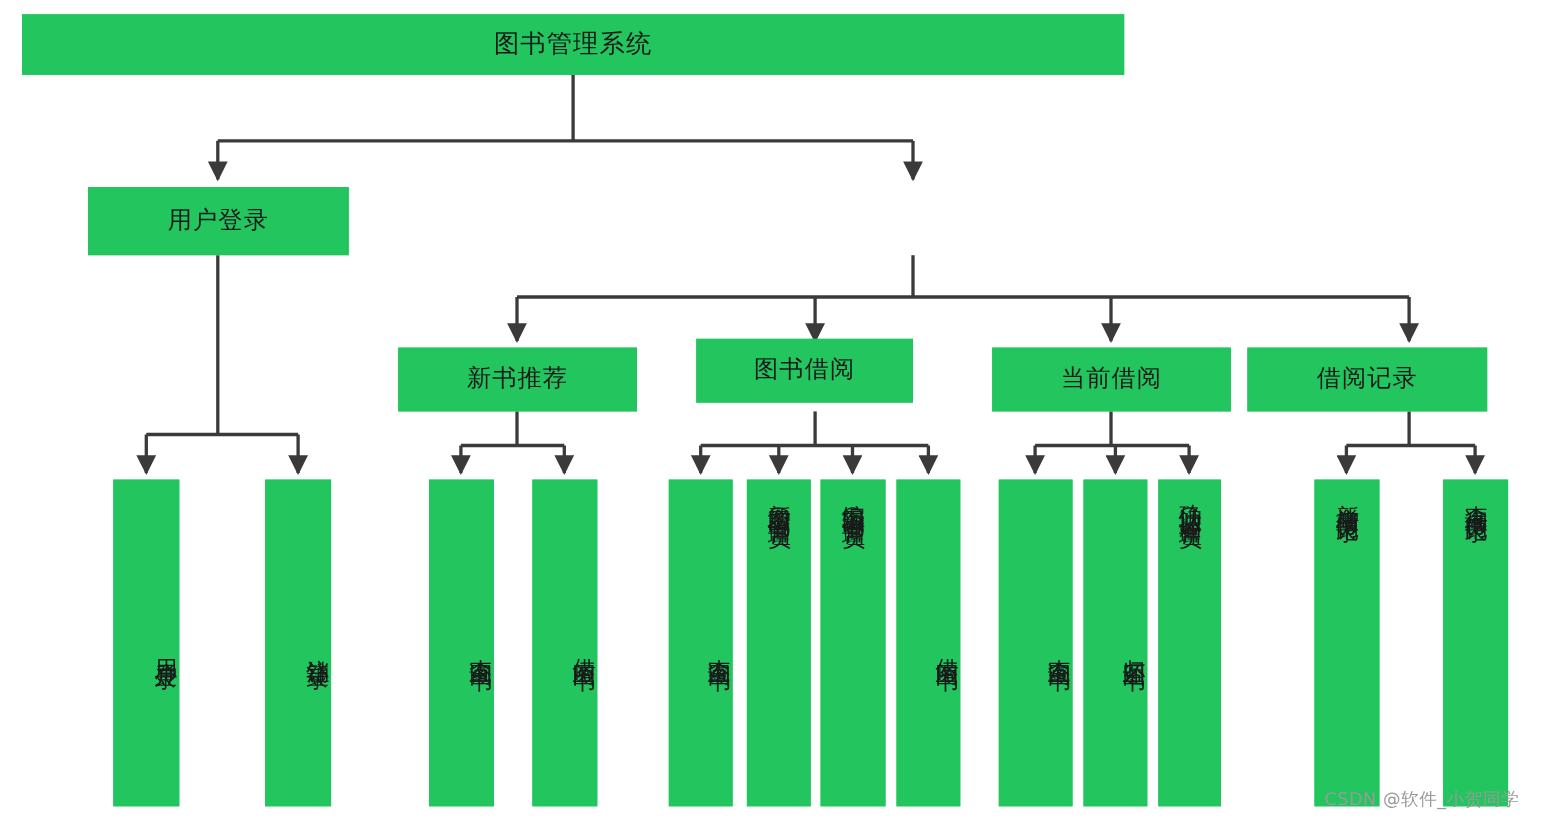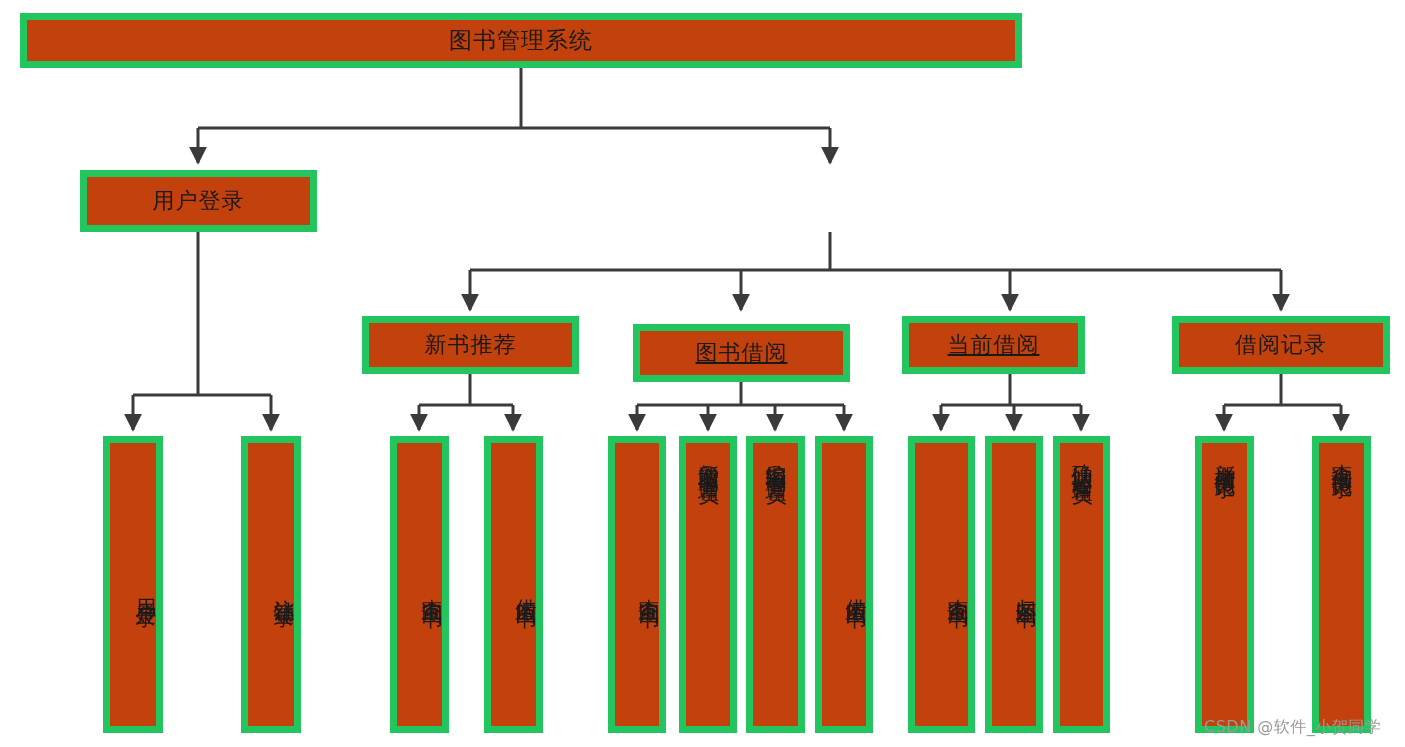--- a/index.html
+++ b/index.html
@@ -22,22 +22,22 @@
     position: absolute;
     left: 0;
     top: 0;
     width: 1405px;
     height: 747px;
     pointer-events: none;
   }
   .node {
     position: absolute;
     box-sizing: border-box;
-    background: #c2410c;
-    border: 7px solid #22c55e;
+    background: #22c55e;
+    border: 2px solid #22c55e;
     display: flex;
     align-items: center;
     justify-content: center;
     color: #1a1a1a;
   }
   .node.horiz {
     font-size: 22px;
     line-height: 1.2;
     letter-spacing: 1px;
     white-space: nowrap;
@@ -122,23 +122,23 @@
       <path d="M 1224 405 L 1224 430" marker-end="url(#arrow)"></path>
       <path d="M 1341 405 L 1341 430" marker-end="url(#arrow)"></path>
     </g>
   </svg>
 
   <div class="node horiz root" style="left:20px; top:13px; width:1002px; height:55px;">图书管理系统</div>
 
   <div class="node horiz" style="left:80px; top:170px; width:237px; height:62px;">用户登录</div>
 
   <div class="node horiz" style="left:362px; top:316px; width:217px; height:58px;">新书推荐</div>
-  <div class="node horiz" style="left:633px; top:324px; width:217px; height:58px;text-decoration:underline;">图书借阅</div>
-  <div class="node horiz" style="left:902px; top:316px; width:183px; height:58px;text-decoration:underline;">当前借阅</div>
-  <div class="node horiz" style="left:1172px; top:316px; width:218px; height:58px;">借阅记录</div>
+  <div class="node horiz" style="left:633px; top:308px; width:197px; height:58px;">图书借阅</div>
+  <div class="node horiz" style="left:902px; top:316px; width:217px; height:58px;">当前借阅</div>
+  <div class="node horiz" style="left:1134px; top:316px; width:218px; height:58px;">借阅记录</div>
 
   <div class="node vert" style="left:103px; top:436px; width:60px; height:297px;">用户登录</div>
   <div class="node vert" style="left:241px; top:436px; width:60px; height:297px;">注销登录</div>
 
   <div class="node vert" style="left:390px; top:436px; width:59px; height:297px;">查询图书</div>
   <div class="node vert" style="left:484px; top:436px; width:59px; height:297px;">借阅图书</div>
 
   <div class="node vert" style="left:608px; top:436px; width:58px; height:297px;">查询图书</div>
   <div class="node vert tall-text" style="left:679px; top:436px; width:58px; height:297px;">新增图书（管理员）</div>
   <div class="node vert tall-text" style="left:746px; top:436px; width:59px; height:297px;">编辑图书（管理员）</div>

